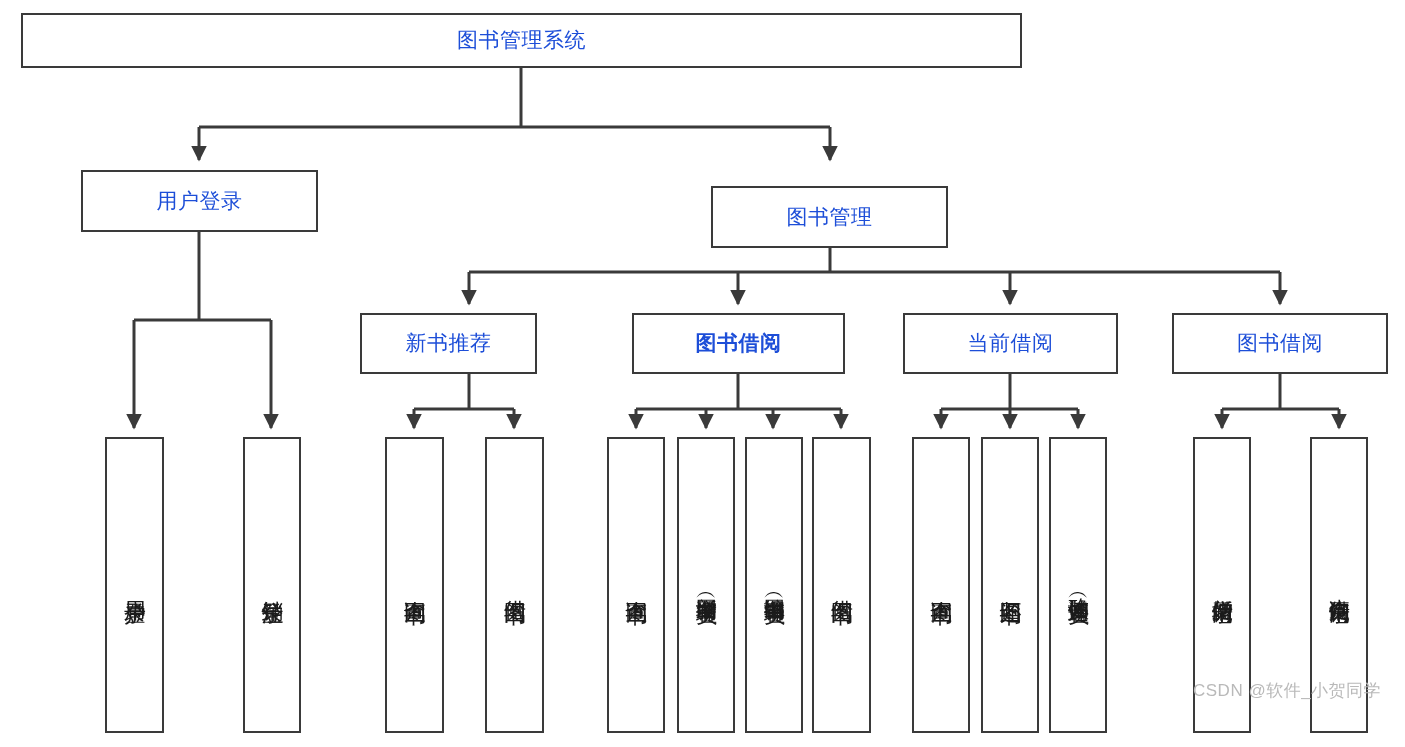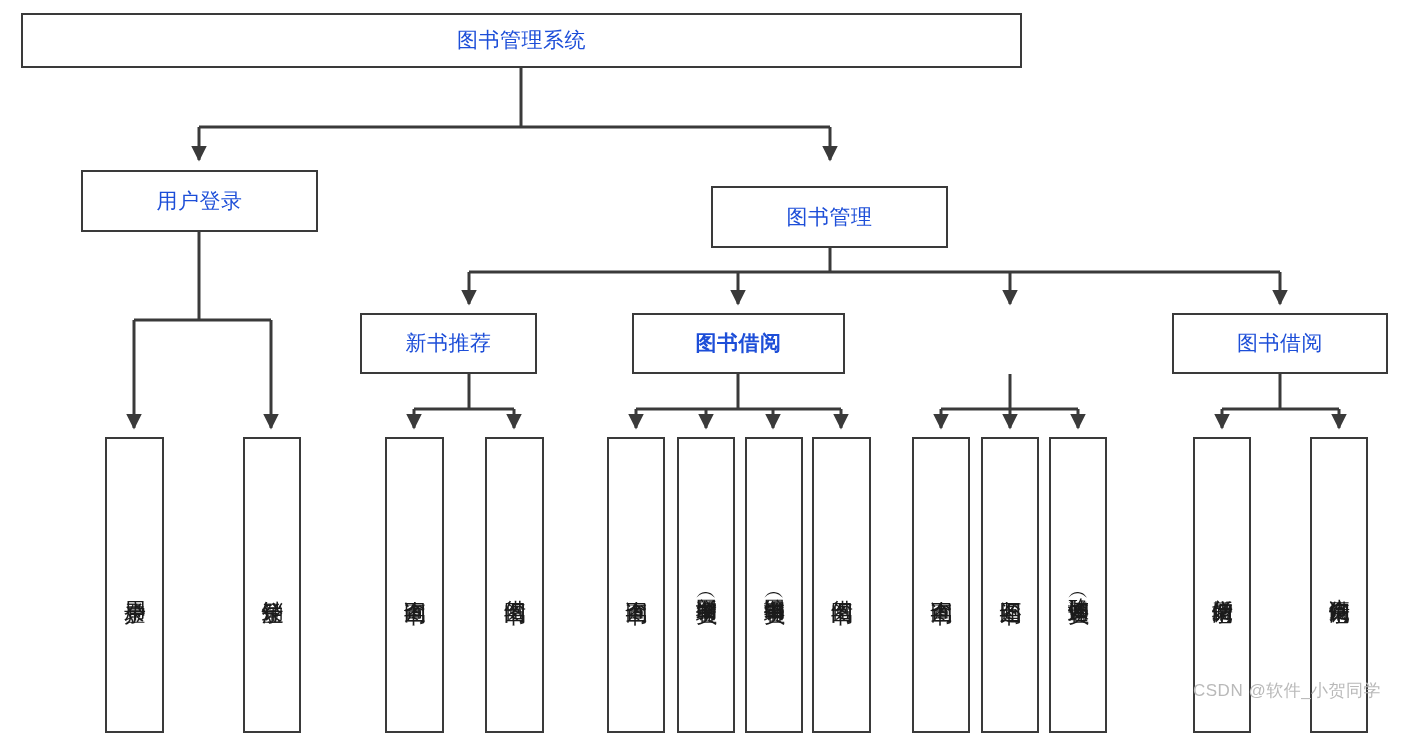--- a/index.html
+++ b/index.html
@@ -138,20 +138,23 @@
   <div class="node" style="left:711px;top:186px;width:237px;height:62px;">
     <span class="label">图书管理</span>
   </div>
 
   <div class="node" style="left:360px;top:313px;width:177px;height:61px;">
     <span class="label">新书推荐</span>
   </div>
   <div class="node" style="left:632px;top:313px;width:213px;height:61px;font-weight:bold;">
     <span class="label">图书借阅</span>
   </div>
+  <div class="node" style="left:903px;top:313px;width:215px;height:61px;">
+    <span class="label">当前借阅</span>
+  </div>
   <div class="node" style="left:1172px;top:313px;width:216px;height:61px;">
     <span class="label">图书借阅</span>
   </div>
 
   <div class="leaf" style="left:105px;top:437px;width:59px;height:296px;">
     <span class="vlabel">用户登录</span>
   </div>
   <div class="leaf" style="left:243px;top:437px;width:58px;height:296px;">
     <span class="vlabel">注销登录</span>
   </div>

